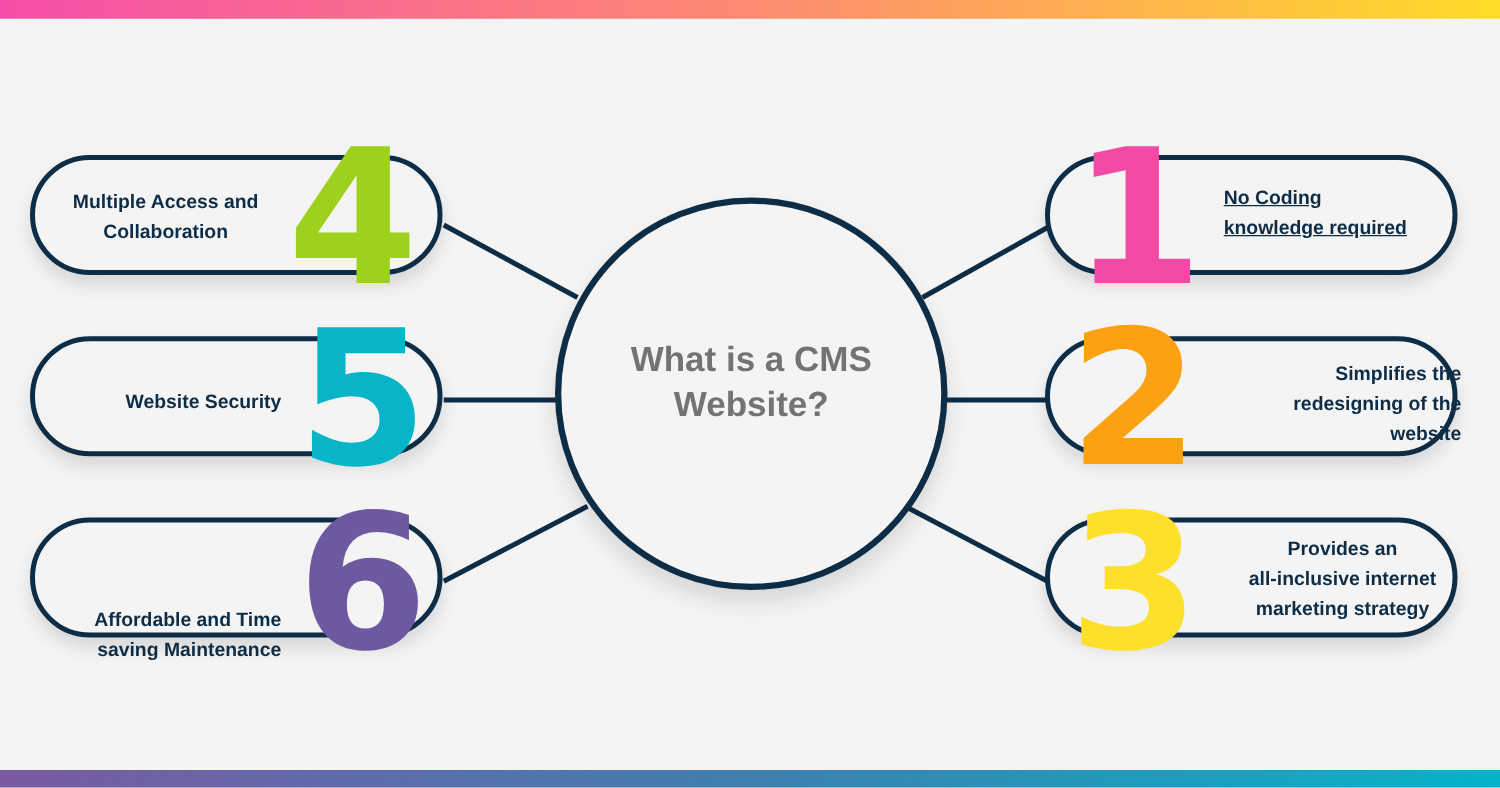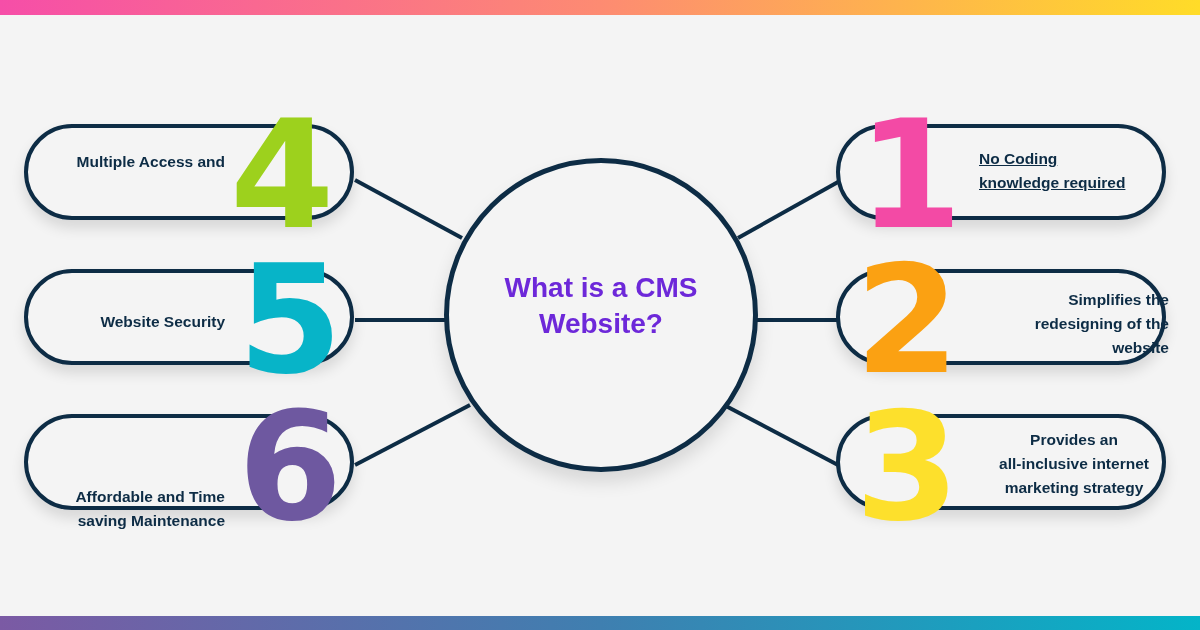--- a/index.html
+++ b/index.html
@@ -5,21 +5,21 @@
   html,body{margin:0;padding:0;}
   body{width:1200px;height:630px;position:relative;overflow:hidden;background:#f4f4f4;font-family:"Liberation Sans",sans-serif;}
   .topbar{position:absolute;left:0;top:0;width:1200px;height:15px;background:linear-gradient(90deg,#f64ea8 0%,#fd8b72 50%,#ffdc28 100%);}
   .bottombar{position:absolute;left:0;top:616px;width:1200px;height:14px;background:linear-gradient(90deg,#7b5aa4 0%,#3f7fb0 50%,#04b4c8 100%);}
   svg.lines{position:absolute;left:0;top:0;}
   .pill{position:absolute;width:330px;height:96px;border:4px solid #0d2c45;border-radius:52px;box-sizing:border-box;box-shadow:0 8px 14px rgba(0,0,0,0.12);}
   .num{position:absolute;font-family:"DejaVu Sans",sans-serif;font-weight:bold;font-size:150px;line-height:1;}
   .ptext{position:absolute;color:#0d2c45;font-weight:bold;font-size:15.5px;line-height:24px;}
   .left .ptext{text-align:right;}
   .circle{position:absolute;left:444px;top:158px;width:314px;height:314px;border:5px solid #0d2c45;border-radius:50%;box-sizing:border-box;background:#f4f4f4;box-shadow:0 10px 18px rgba(0,0,0,0.12);}
-  .ctitle{position:absolute;left:444px;top:270px;width:314px;text-align:center;color:#6d28d9;font-weight:bold;font-size:28px;line-height:36px;}
+  .ctitle{position:absolute;left:444px;top:270px;width:314px;text-align:center;color:#737373;font-weight:bold;font-size:28px;line-height:36px;}
 </style>
 </head>
 <body>
 
 <div class="topbar"></div>
 <div class="bottombar"></div>
 
 <svg class="lines" width="1200" height="630">
   <g stroke="#0d2c45" stroke-width="4" fill="none">
     <line x1="355" y1="180" x2="462" y2="238"></line>
@@ -27,22 +27,23 @@
     <line x1="355" y1="465" x2="470" y2="405"></line>
     <line x1="738" y1="238" x2="838" y2="182"></line>
     <line x1="756" y1="320" x2="840" y2="320"></line>
     <line x1="724" y1="405" x2="838" y2="465"></line>
   </g>
 </svg>
 
 <div class="left">
   <div class="pill" style="left:24px;top:124px;"></div>
   <div class="num" style="left:230px;top:100px;color:#9dd11d;">4</div>
-  <div class="ptext" style="left:40px;top:150px;width:185px;">
+  <div class="ptext" style="left:40px;top:150px;width:185px;text-align:center;">
     <div>Multiple Access and</div>
+    <div>Collaboration</div>
   </div>
 
   <div class="pill" style="left:24px;top:269px;"></div>
   <div class="num" style="left:238px;top:245px;color:#07b4c8;">5</div>
   <div class="ptext" style="left:40px;top:310px;width:185px;">
     <div>Website Security</div>
   </div>
 
   <div class="pill" style="left:24px;top:414px;"></div>
   <div class="num" style="left:238px;top:392px;color:#6e58a0;">6</div>

